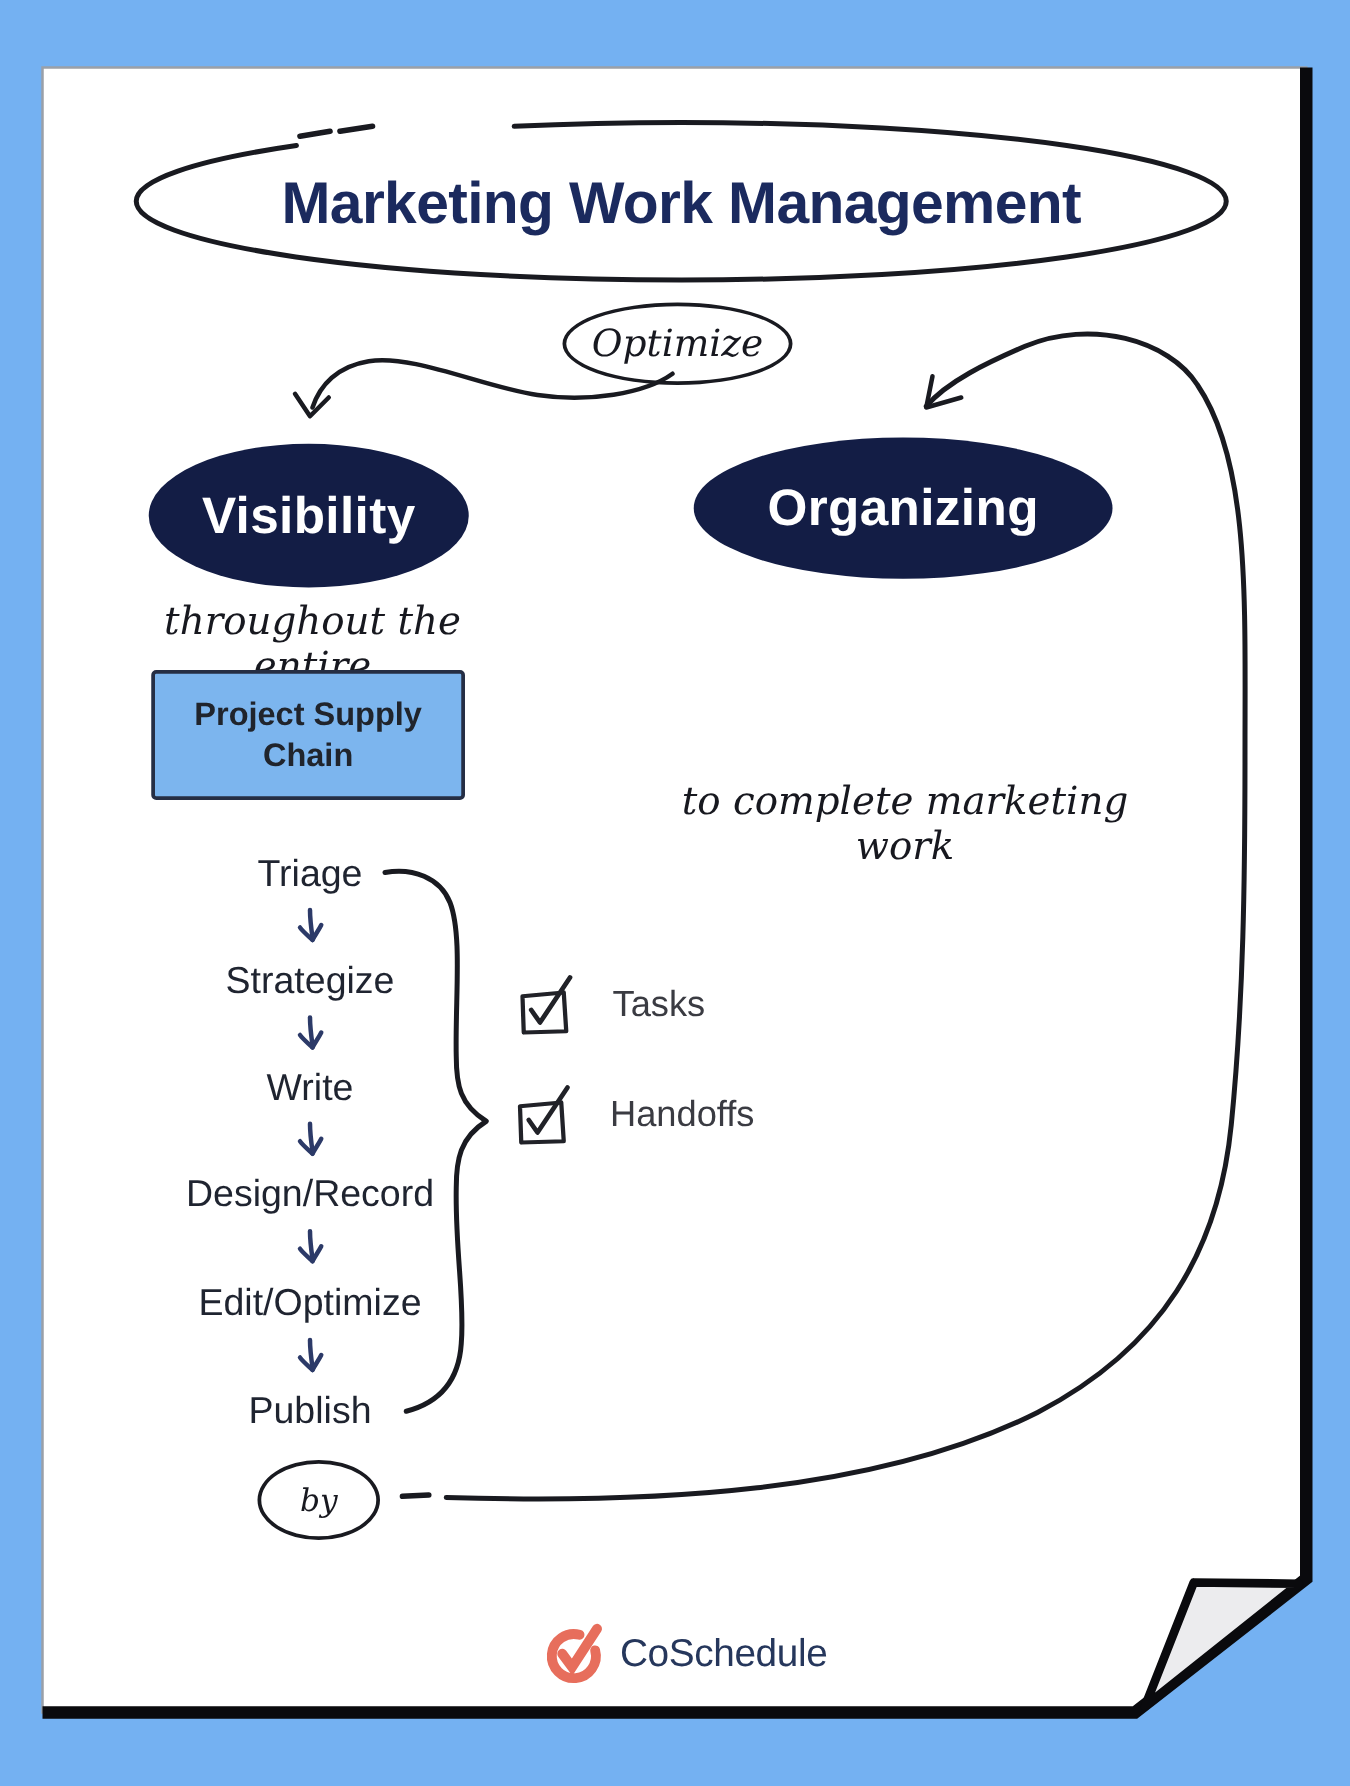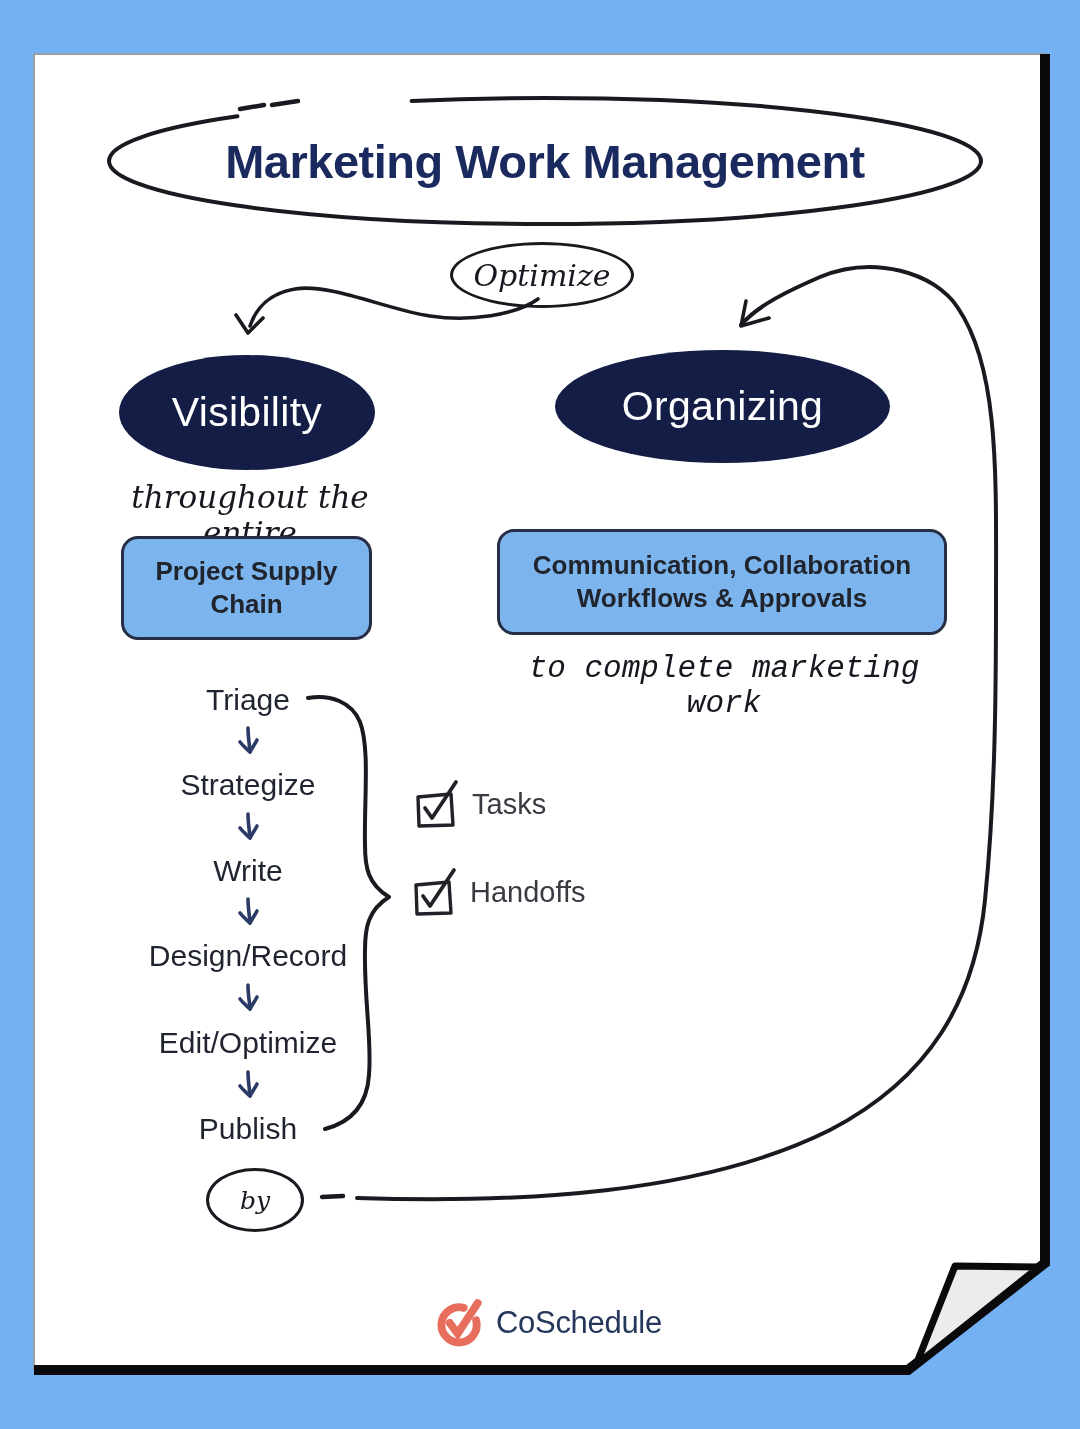--- a/index.html
+++ b/index.html
@@ -11,34 +11,34 @@
   html,body{margin:0;padding:0;}
   body{width:1080px;height:1429px;background:var(--background);font-family:"Liberation Sans",sans-serif;overflow:hidden;}
   .stage{position:relative;width:1080px;height:1429px;}
   .layer{position:absolute;left:0;top:0;}
   .abs{position:absolute;z-index:2;}
   .bubble{display:flex;align-items:center;justify-content:center;text-align:center;border-radius:50%;}
   .title-bubble{left:109px;top:97px;width:872px;height:128px;}
   .title-text{font-size:47px;font-weight:700;color:var(--title_text);letter-spacing:-0.5px;}
   .script{font-family:"DejaVu Serif","Liberation Serif",serif;font-style:italic;color:#17181f;}
   .provides-bubble{left:450px;top:242px;width:178px;height:60px;border:3px solid var(--ink);font-size:30px;}
-  .navy-bubble{background:var(--navy_fill);color:#ffffff;font-weight:400;font-size:41px;letter-spacing:0.3px;}
+  .navy-bubble{background:var(--navy_fill);color:#ffffff;font-weight:700;font-size:41px;letter-spacing:0.3px;}
   .visibility-bubble{left:119px;top:355px;width:256px;height:115px;}
   .organizing-bubble{left:555px;top:350px;width:335px;height:113px;}
   .subtext{font-size:31px;text-align:center;}
   .throughout{left:120px;top:479px;width:260px;}
-  .to-complete{left:518px;top:651px;width:412px;font-family:Liberation Mono, monospace;}
-  .blue-box{background:var(--box_fill);border:3px solid var(--box_border);border-radius:17px;
+  .to-complete{left:518px;top:623px;width:412px;}
+  .blue-box{background:var(--box_fill);border:3px solid var(--box_border);border-radius:4px;
     display:flex;align-items:center;justify-content:center;text-align:center;
     font-weight:700;font-size:26px;line-height:1.28;color:var(--box_text);padding:4px 14px;box-sizing:border-box;}
   .psc-box{left:121px;top:536px;width:251px;height:104px;}
   .comm-box{left:497px;top:529px;width:450px;height:106px;}
   .step{transform:translateX(-50%);left:248px;font-size:30px;font-weight:400;color:var(--step_text);white-space:nowrap;line-height:36px;}
   .down-arrow{transform:translateX(-50%);left:248px;width:26px;height:34px;}
-  .check-row{display:flex;align-items:flex-end;gap:12px;}
+  .check-row{display:flex;align-items:flex-end;gap:30px;}
   .check-label{font-size:29px;color:var(--label_text);padding-bottom:9px;line-height:34px;}
   .by-bubble{left:206px;top:1168px;width:92px;height:58px;border:3px solid var(--ink);font-size:25px;}
   .footer{left:434px;top:1297px;display:flex;align-items:center;gap:10px;}
   .brand-name{font-size:31px;font-weight:400;color:var(--logo_text);letter-spacing:-0.3px;line-height:52px;}
 </style>
 </head>
 <body>
 
 <div class="stage">
 
@@ -72,23 +72,20 @@
   </div>
   <div class="abs bubble navy-bubble organizing-bubble">
     <span>Organizing</span>
   </div>
 
   <div class="abs script subtext throughout">throughout the entire</div>
   <div class="abs script subtext to-complete">to complete marketing work</div>
 
   <div class="abs blue-box psc-box">
     <span>Project Supply Chain</span>
-  </div>
-  <div class="abs blue-box comm-box">
-    <span>Communication, Collaboration Workflows &amp; Approvals</span>
   </div>
 
   <div class="abs step" style="top:682px">Triage</div>
   <svg class="abs down-arrow" style="top:725px" viewBox="0 0 26 34">
     <g fill="none" stroke="#2c3a68" stroke-width="3.6" stroke-linecap="round">
         <path d="M13,3 C13,11 14,18 15,25"></path>
         <path d="M5,17 C8,21 12,24 15,27"></path>
         <path d="M22,15 C20,19 17,23 15,27"></path>
       </g>
   </svg>

